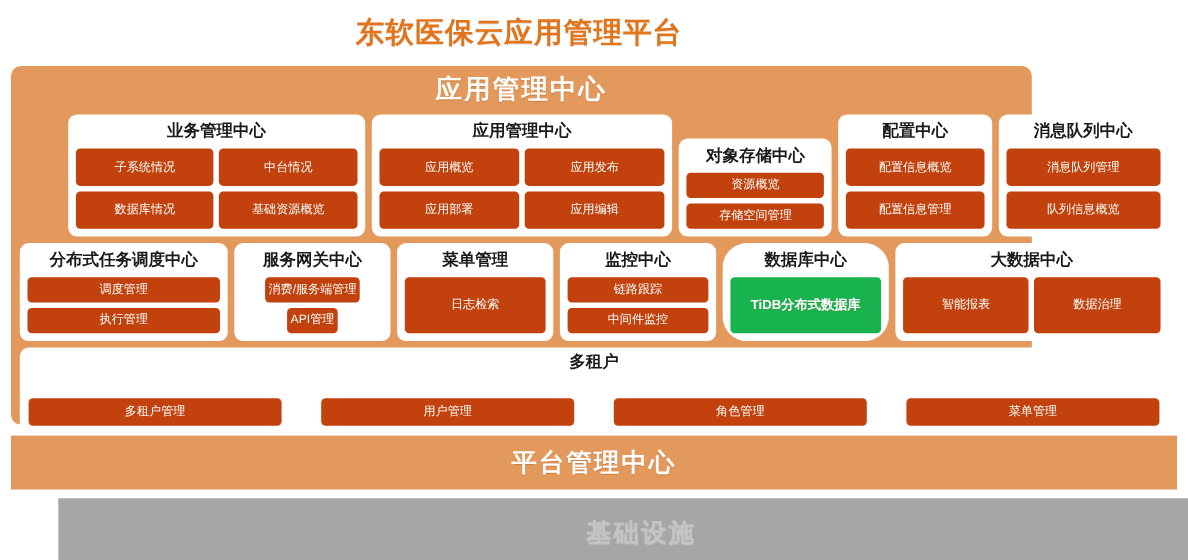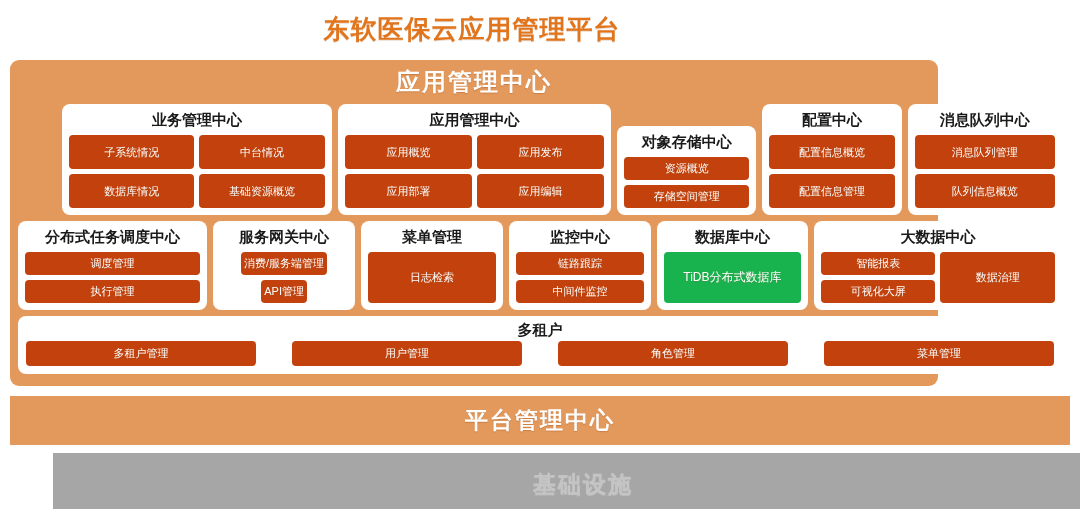--- a/index.html
+++ b/index.html
@@ -119,40 +119,40 @@
     flex: 1 1 0;
     min-height: 23px;
     padding: 2px 3px;
     white-space: nowrap;
     box-sizing: border-box;
     text-shadow: 0 1px 0 rgba(150,85,25,0.25);
   }
   .btn.green {
     background: #18B24F;
     font-size: 12px;
-    font-weight: normal;
+    font-weight: bold;
   }
   .btn.tall {
     min-height: 51px;
   }
 
   
   .tenant-card {
     background: #ffffff;
     border-radius: 8px;
     box-sizing: border-box;
     padding: 3px 8px 8px 8px;
     width: 100%;
   }
   .tenant-title {
     text-align: center;
     font-size: 15px;
     font-weight: bold;
     line-height: 22px;
-    margin-bottom: 0;
+    margin-bottom: 21px;
   }
   .tenant-buttons {
     display: flex;
     gap: 36px;
   }
   .tenant-buttons .btn {
     min-height: 25px;
     font-size: 11px;
   }
 
@@ -281,34 +281,33 @@
           </div>
           <div class="card" style="flex: 141 1 0px;">
             <div class="card-title">监控中心</div>
             <div class="card-body">
               <div class="col" style="flex: 1 1 0px;">
                 <div class="btn">链路跟踪</div>
                 <div class="btn">中间件监控</div>
               </div>
             </div>
           </div>
-          <div class="card" style="flex: 151 1 0px;">
+          <div class="card" style="flex: 151 1 0px; border-radius: 22px;">
             <div class="card-title">数据库中心</div>
             <div class="card-body">
               <div class="col" style="flex: 1 1 0px;">
                 <div class="btn green tall">TiDB分布式数据库</div>
               </div>
             </div>
           </div>
           <div class="card" style="flex: 258 1 0px;">
             <div class="card-title">大数据中心</div>
             <div class="card-body">
               <div class="col" style="flex: 1 1 0px;">
                 <div class="btn">智能报表</div>
-                <div class="btn">可视化大屏</div>
               </div>
               <div class="col" style="flex: 1 1 0px;">
                 <div class="btn tall">数据治理</div>
               </div>
             </div>
           </div>
         </div>
 
       <div class="row">
         <div class="tenant-card">

